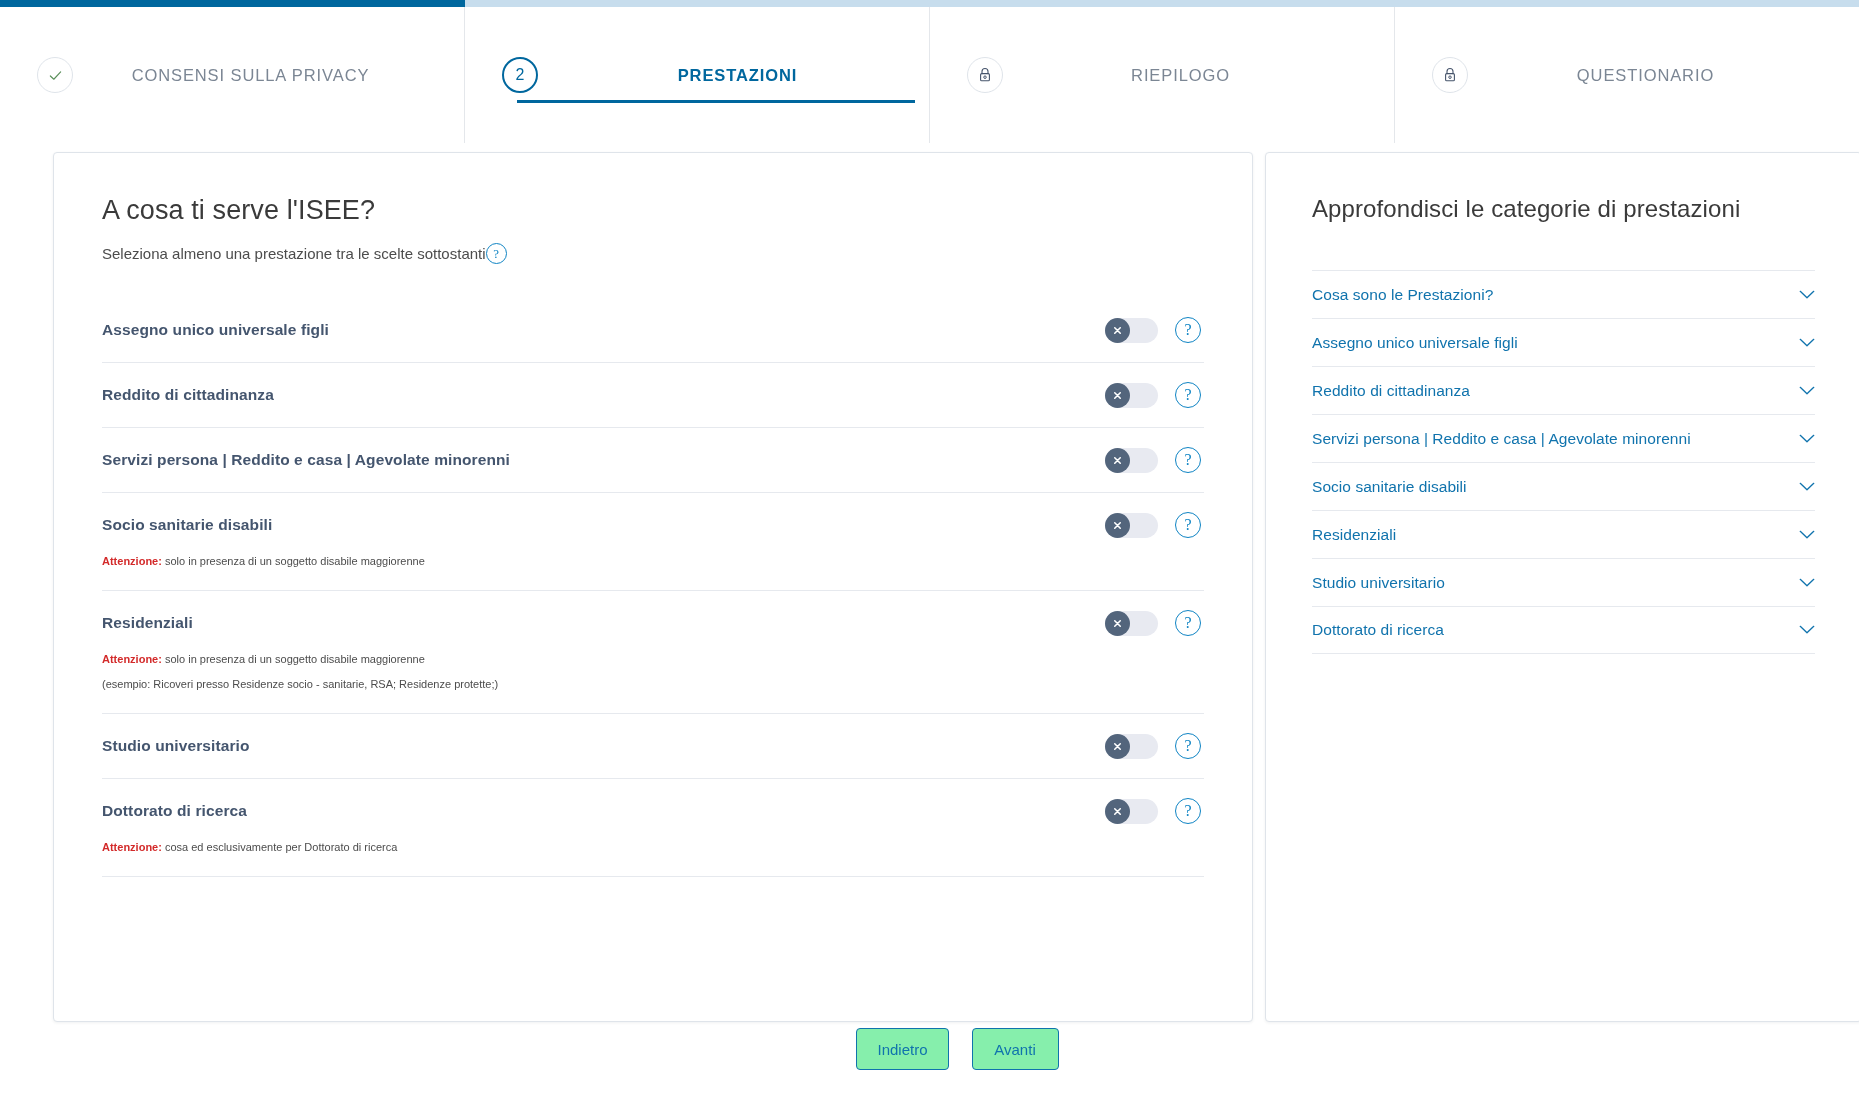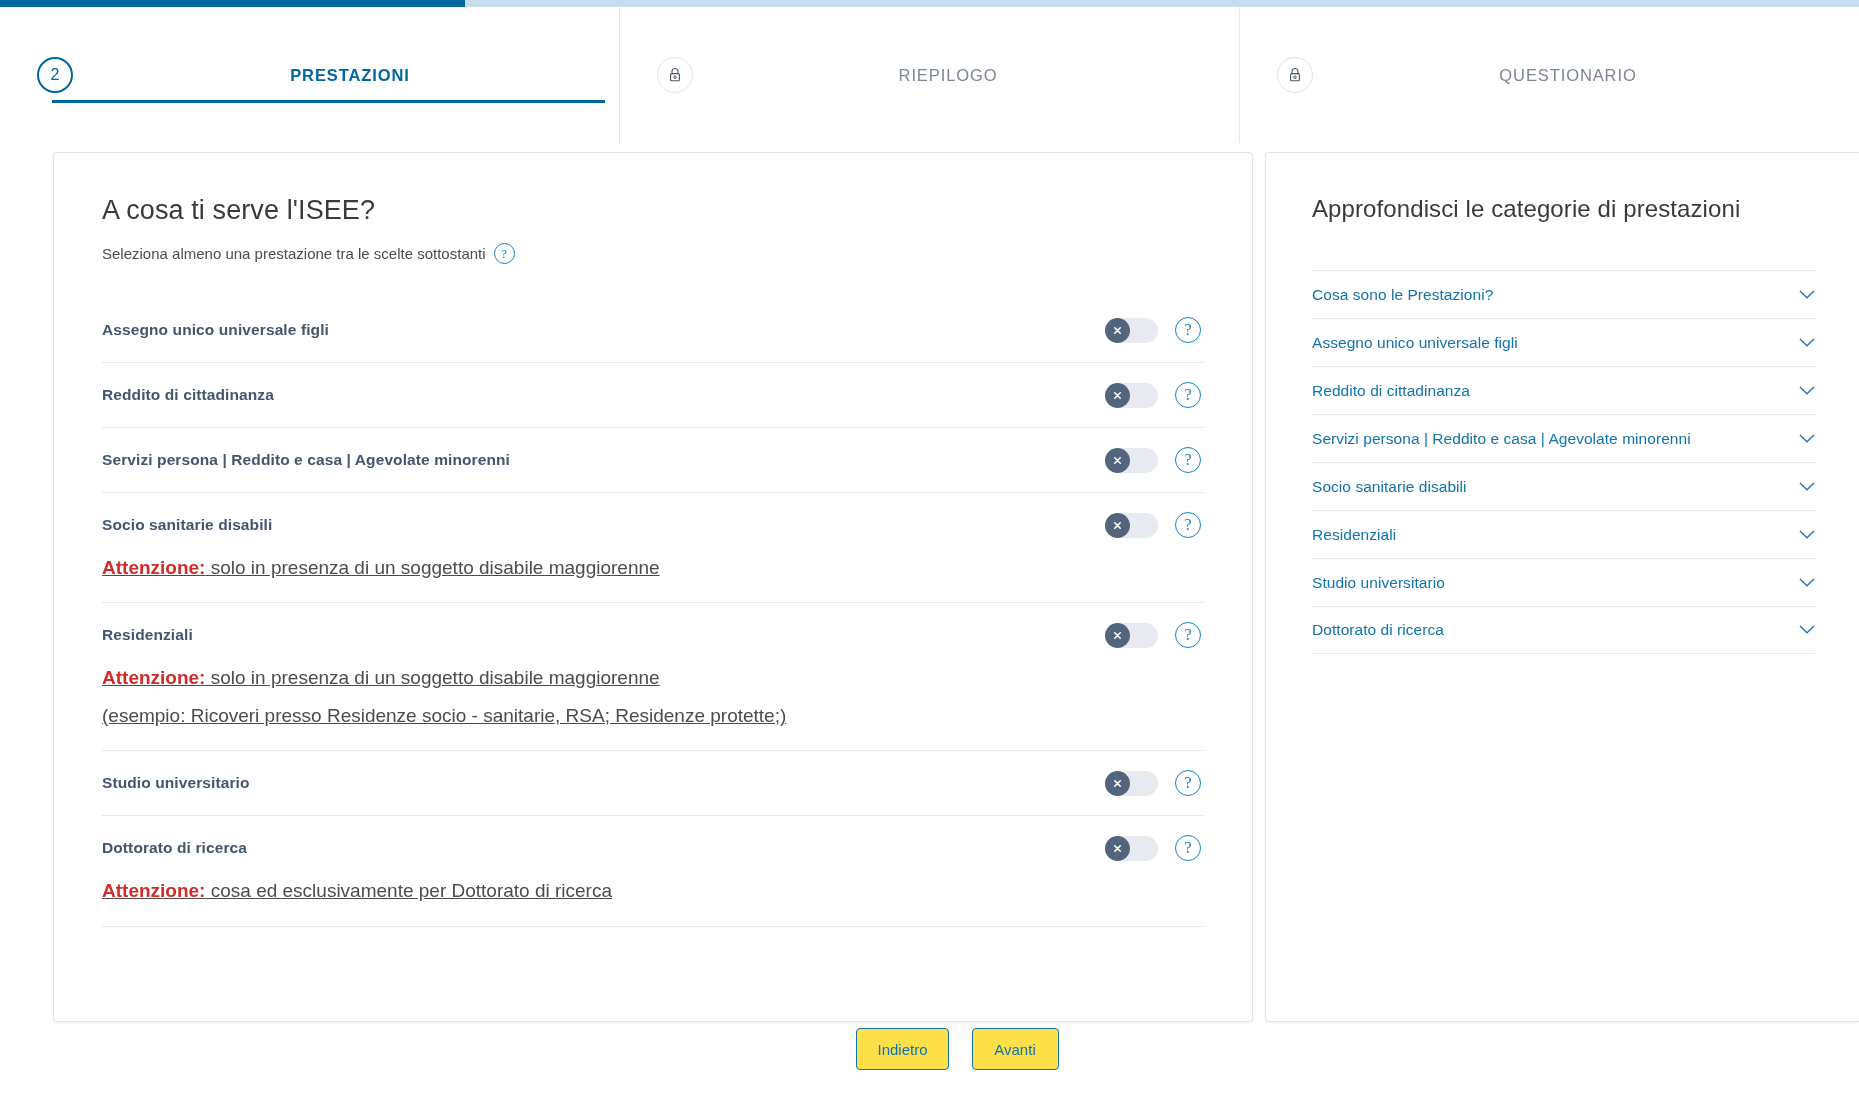--- a/index.html
+++ b/index.html
@@ -103,21 +103,20 @@
     font-weight: 400;
     color: #3a3a3a;
     letter-spacing: 0.1px;
   }
   .section-sub {
     margin: 17px 0 0 0;
     font-size: 15px;
     color: #4c4c4c;
     display: flex;
     align-items: center;
-    gap: 8px;
   }
 
   
   .help-icon {
     width: 21px; height: 21px;
     flex: 0 0 21px;
     border: 1.4px solid #0f84c4;
     border-radius: 50%;
     color: #0f84c4;
     font-size: 13px;
@@ -172,26 +171,25 @@
     width: 25px; height: 25px;
     border-radius: 50%;
     background: #53657c;
     display: flex;
     align-items: center;
     justify-content: center;
   }
   .toggle .knob svg { display: block; }
 
   .prest-note {
-    font-size: 19px;
+    font-size: 11px;
     color: #4c4c4c;
     padding: 0 0 14px 0;
     margin-top: -6px;
     line-height: 1.55;
-    text-decoration: underline;
   }
   .prest-note.first { margin-top: -4px; }
   .warn { color: #d32a2a; font-weight: 700; }
 
   
   h2.aside-title {
     margin: 0;
     font-size: 24px;
     font-weight: 400;
     color: #3a3a3a;
@@ -224,38 +222,46 @@
     display: flex;
     justify-content: center;
     gap: 23px;
   }
   .btn {
     min-width: 87px;
     height: 42px;
     padding: 0 20px;
     border: 1px solid #1073ad;
     border-radius: 4px;
-    background: #fde047;
+    background: #86efac;
     color: #1073ad;
     font-size: 15px;
     font-family: "Liberation Sans", sans-serif;
     cursor: pointer;
     display: inline-flex;
     align-items: center;
     justify-content: center;
   }
 </style>
 </head>
 <body>
 
 <div class="progress-track" style="background: rgb(199, 221, 237);">
   <div class="progress-fill" id="progress-fill" style="width: 25%; background: rgb(0, 103, 158);"></div>
 </div>
 
 <div class="stepper" id="stepper">
+    <div class="step">
+      <div class="step-badge badge-done">
+        <svg width="15" height="15" viewBox="0 0 16 16" fill="none" aria-hidden="true">
+          <path d="M2.5 8.5L6.2 12L13.5 4.2" stroke="#5a8f5a" stroke-width="1.2" stroke-linecap="round" stroke-linejoin="round"></path>
+        </svg>
+      </div>
+      <div class="step-label label-muted">CONSENSI SULLA PRIVACY</div>
+    </div>
     <div class="step">
       <div class="step-badge badge-active">2</div>
       <div class="step-label label-active">PRESTAZIONI</div>
       <div class="step-underline"></div>
     </div>
     <div class="step">
       <div class="step-badge badge-locked">
         <svg width="14" height="16" viewBox="0 0 14 16" fill="none" aria-hidden="true">
           <path d="M4 6.6V4.5a3 3 0 0 1 6 0v2.1" stroke="#46546b" stroke-width="1.1" stroke-linecap="round"></path>
           <rect x="2.6" y="6.6" width="8.8" height="7.2" rx="1.1" stroke="#46546b" stroke-width="1.1"></rect>

